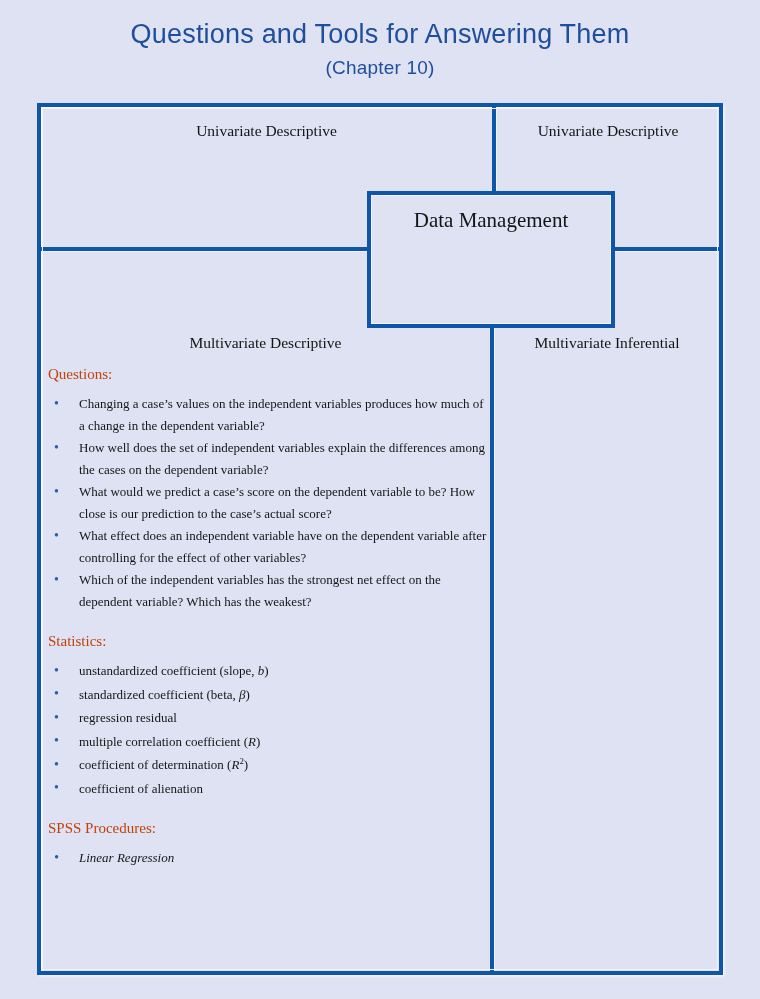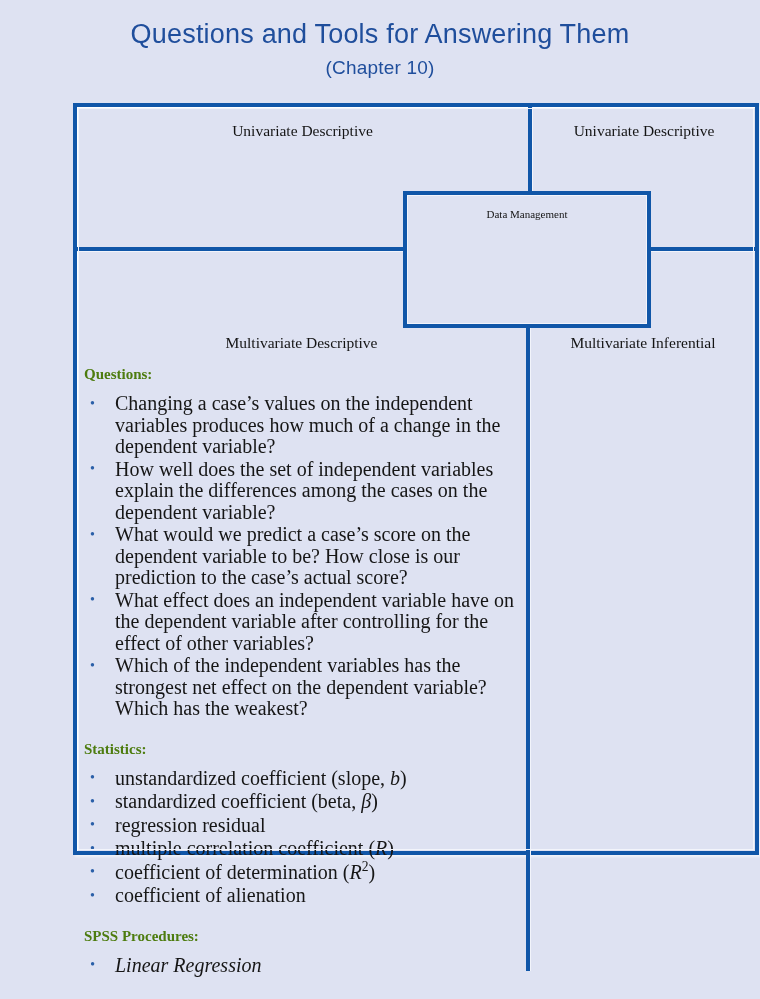--- a/index.html
+++ b/index.html
@@ -27,25 +27,24 @@
     letter-spacing: 0.2px;
   }
   .title-line-2 { font-size: 19px; }
 
   
   .frame {
     position: absolute;
     left: 37px;
     top: 103px;
     width: 686px;
-    height: 752px;
+    height: 872px;
     border: 4px solid #1056a8;
     background: #dee2f2;
     box-shadow: 1px 1px 0 0 #ffffff inset, 2px 2px 2px rgba(255,255,255,0.55);
-    margin-left: 36px;
   }
   .frame::after {
     content: "";
     position: absolute;
     left: 1px; top: 1px; right: 1px; bottom: 1px;
     border: 1px solid #f2f4fb;
     pointer-events: none;
   }
 
   
@@ -108,53 +107,52 @@
     left: 0; top: 0; right: 0; bottom: 0;
     border: 1px solid #f2f4fb;
     pointer-events: none;
   }
   .dm-label {
     position: absolute;
     left: 0; top: 13px;
     width: 240px;
     text-align: center;
     font-family: "Liberation Serif", serif;
-    font-size: 11px;
+    font-size: 21px;
     color: #141414;
     white-space: nowrap;
   }
 
   
   .content {
     position: absolute;
     left: 7px;
     top: 258px;
     width: 440px;
     font-family: "Liberation Serif", serif;
     color: #161616;
   }
 
   .section-head {
     font-size: 15px;
     line-height: 19px;
     margin-bottom: 9px;
-    color: #4d7c0f;
-    font-weight: bold;
+    color: #c2410c;
   }
   .section-head.gap-top { margin-top: 20px; }
 
   ul.bullets {
     list-style: none;
     margin: 0 0 0 0;
     padding: 0;
   }
   ul.bullets li {
     position: relative;
     padding-left: 31px;
-    font-size: 20px;
+    font-size: 13px;
     line-height: 21.5px;
     margin-bottom: 1px;
     color: #161616;
   }
   ul.bullets li::before {
     content: "\2022";
     position: absolute;
     left: 6px;
     top: -0.5px;
     color: #2a5fa8;

